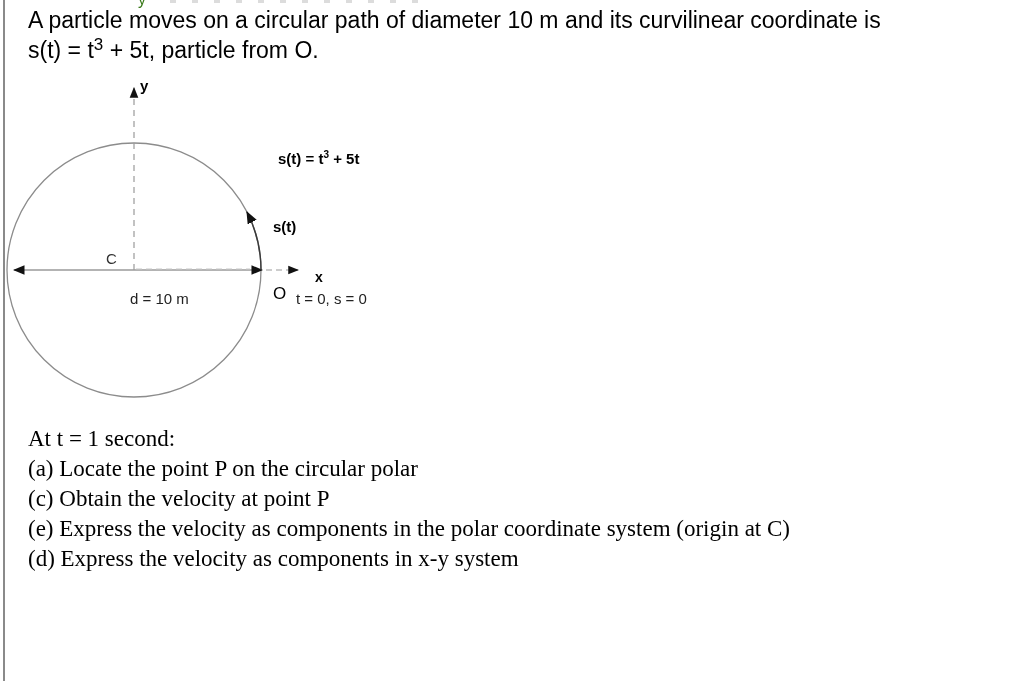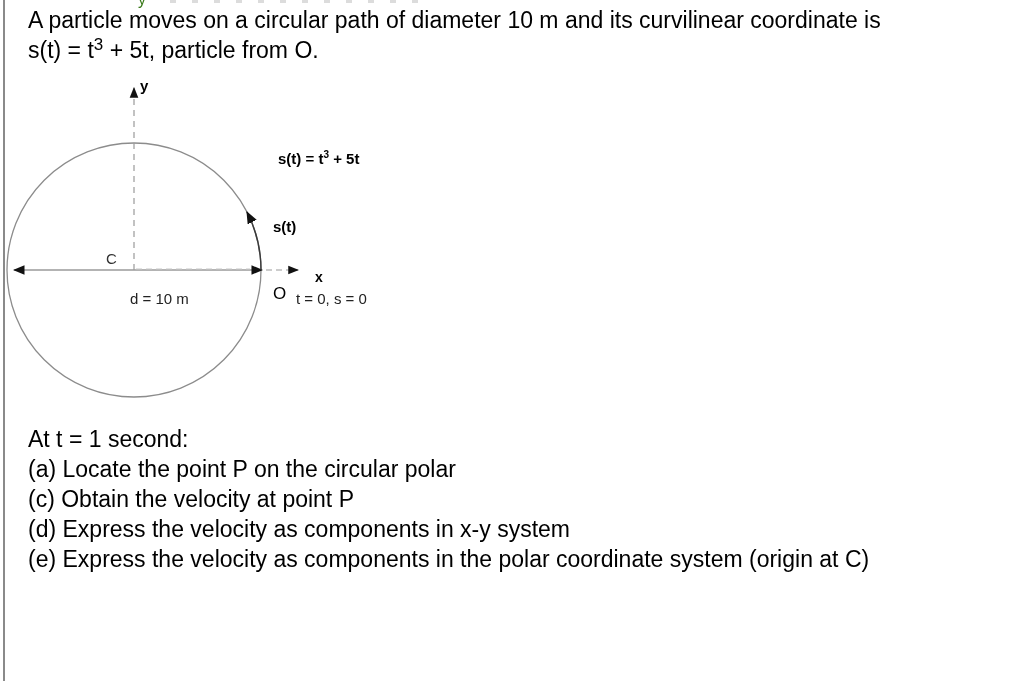--- a/index.html
+++ b/index.html
@@ -5,21 +5,21 @@
     html, body { margin: 0; padding: 0; background: #ffffff; }
     body { width: 1024px; height: 681px; position: relative; overflow: hidden;
            font-family: "Liberation Sans", sans-serif; color: #000; }
     .left-rule { position: absolute; left: 3px; top: 0; width: 2px; height: 681px; background: #8a8a8a; }
     .cutoff { position: absolute; left: 138px; top: -9px; font-size: 16px; color: #3a7a1a; }
     .cutoff-dots { position: absolute; left: 170px; top: 0; width: 260px; height: 3px;
                    background: repeating-linear-gradient(90deg, #dcdcdc 0 6px, transparent 6px 22px); }
     .text { position: absolute; left: 16px; font-size: 23px; line-height: 30px; white-space: nowrap; margin-left: 12px; }
     .intro { top: 5px; }
     .intro sup { font-size: 17px; line-height: 0; vertical-align: 0.45em; }
-    .questions { top: 424px; }
+    .questions { top: 424px; font-family: Liberation Serif, serif; }
     .q-line { display: block; }
     svg.diagram { position: absolute; left: 0; top: 70px; }
     .dlabel { font-family: "Liberation Sans", sans-serif; }
   </style>
 </head>
 <body>
 
 <div class="left-rule"></div>
 <div class="cutoff">y</div>
 <div class="cutoff-dots"></div>
@@ -55,15 +55,15 @@
   <text x="273" y="232" font-size="15" font-weight="bold" class="dlabel">s(t)</text>
   <text x="315" y="282" font-size="14" font-weight="bold" class="dlabel">x</text>
   <text x="273" y="299" font-size="17" class="dlabel">O</text>
   <text x="296" y="304" font-size="15" class="dlabel" fill="#222">t = 0, s = 0</text>
 </svg>
 
 <div class="text questions">
   <span class="q-line">At t = 1 second:</span>
   <span class="q-line">(a) Locate the point P on the circular polar</span>
   <span class="q-line">(c) Obtain the velocity at point P</span>
+  <span class="q-line">(e) Express the velocity as components in the polar coordinate system (origin at C)</span>
   <span class="q-line">(d) Express the velocity as components in x-y system</span>
-  <span class="q-line">(e) Express the velocity as components in the polar coordinate system (origin at C)</span>
 </div>
 
 </body></html>

